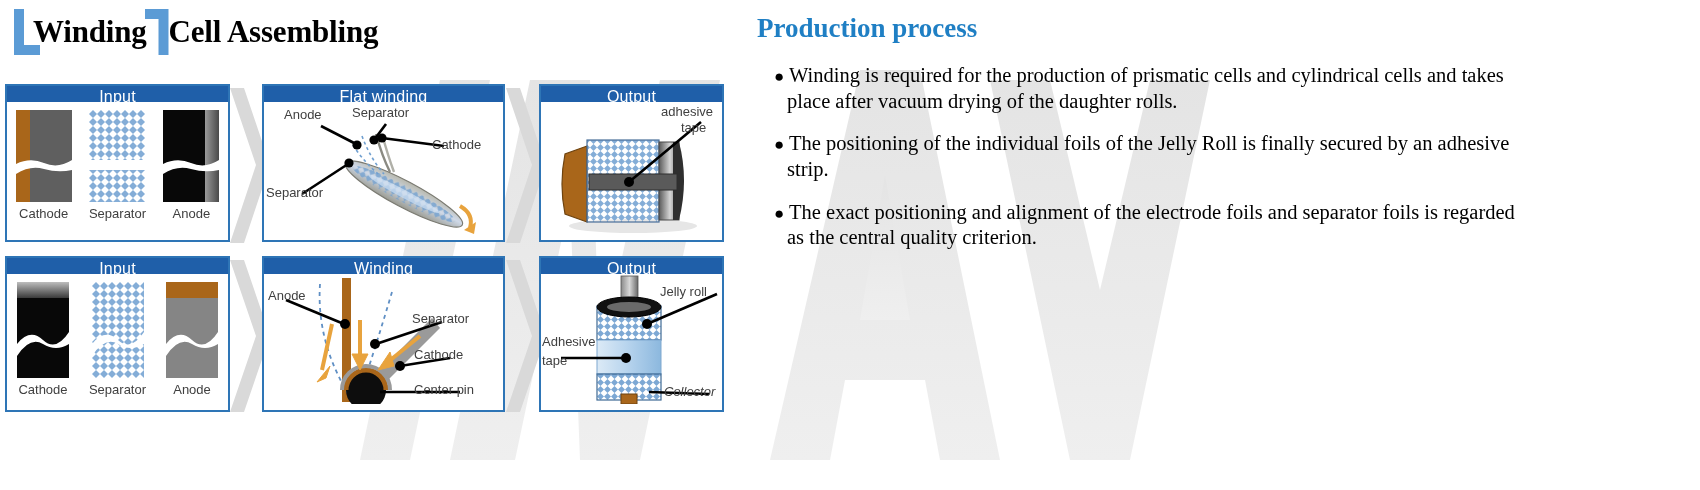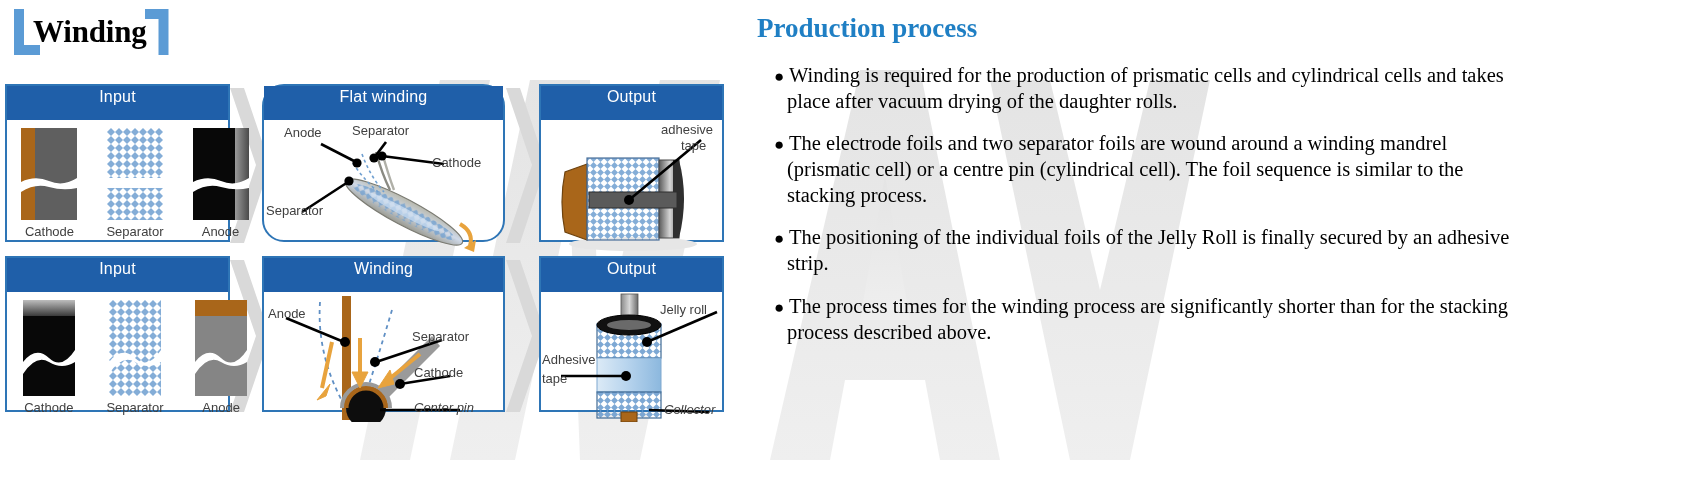--- a/index.html
+++ b/index.html
@@ -58,35 +58,34 @@
 
   
   .panel {
     position: absolute;
     box-sizing: border-box;
     background: #ffffff;
     border: 2px solid #2e75b6;
     z-index: 2;
   }
   .panel-header {
-    height: 34px;
+    height: 16px;
     background: #1f5fa9;
     color: #ffffff;
     font-size: 16px;
     text-align: center;
     line-height: 22px;
     font-family: "Liberation Sans", sans-serif;
     letter-spacing: 0.2px;
   }
   .panel-body {
     position: relative;
     width: 100%;
     height: calc(100% - 22px);
     overflow: hidden;
-    padding-left: 35px;
   }
 
   
   .chevron {
     position: absolute;
     z-index: 1;
   }
 
   
   .swatch-row {
@@ -156,20 +155,21 @@
     <polygon points="560,110 620,110 700,500 640,500 625,420 545,420 530,500 470,500"></polygon>
     <polygon points="560,360 610,360 585,215"></polygon>
     <polygon points="690,120 750,120 800,330 850,120 910,120 830,500 770,500"></polygon>
   </g>
 </svg>
 
 <div class="title-area">
   <span class="bracket-left"></span>
   <span class="title-text title-seg1">Winding</span>
   <span class="bracket-right"></span>
+  <span class="title-text title-seg2">Cell Assembling</span>
 </div>
 
 <svg class="chevron" style="left:230px;top:88px;width:40px;height:155px;" viewBox="0 0 40 155">
   <polygon points="0,0 14,0 40,77 14,155 0,155 26,77" fill="#d9d9d9"></polygon>
 </svg>
 <svg class="chevron" style="left:506px;top:88px;width:40px;height:155px;" viewBox="0 0 40 155">
   <polygon points="0,0 14,0 40,77 14,155 0,155 26,77" fill="#d9d9d9"></polygon>
 </svg>
 
 <svg class="chevron" style="left:230px;top:260px;width:40px;height:152px;" viewBox="0 0 40 152">
@@ -214,21 +214,21 @@
           <rect x="0" y="0" width="42" height="92" fill="#080808"></rect>
           <rect x="42" y="0" width="14" height="92" fill="url(#ag1)"></rect>
           <path d="M0 54 Q14 47 28 53 T56 50 L56 60 Q42 63 28 59 T0 64 Z" fill="#ffffff"></path>
         </svg>
         <span class="swatch-caption">Anode</span>
       </div>
     </div>
   </div>
 </div>
 
-<div class="panel" style="left:262px;top:84px;height:158px;width:243px;border-radius:22px;">
+<div class="panel" style="left:262px;top:84px;height:158px;width:243px;">
   <div class="panel-header">Flat winding</div>
   <div class="panel-body">
     <svg width="243" height="134" viewBox="0 0 243 134" style="position:absolute;left:0;top:0;">
       <defs>
         <linearGradient id="jr1" x1="0" y1="0" x2="0" y2="1">
           <stop offset="0%" stop-color="#b8b8ac"></stop>
           <stop offset="45%" stop-color="#cfd9e8"></stop>
           <stop offset="100%" stop-color="#9a9a90"></stop>
         </linearGradient>
         <pattern id="mesh2" width="7" height="7" patternUnits="userSpaceOnUse">
@@ -371,21 +371,21 @@
       <circle cx="81" cy="50" r="5" fill="#000"></circle>
       <line x1="178" y1="48" x2="112" y2="70" stroke="#000" stroke-width="2.6"></line>
       <circle cx="111" cy="70" r="5" fill="#000"></circle>
       <line x1="186" y1="84" x2="136" y2="92" stroke="#000" stroke-width="2.6"></line>
       <circle cx="136" cy="92" r="5" fill="#000"></circle>
       <line x1="196" y1="118" x2="116" y2="118" stroke="#000" stroke-width="2.6"></line>
     </svg>
     <span class="lbl" style="left:4px;top:14px;">Anode</span>
     <span class="lbl" style="left:148px;top:37px;">Separator</span>
     <span class="lbl" style="left:150px;top:73px;">Cathode</span>
-    <span class="lbl" style="left:150px;top:108px;font-style:italic;">Center pin</span>
+    <span class="lbl" style="left:150px;top:108px;">Center pin</span>
   </div>
 </div>
 
 <div class="panel" style="left:539px;top:256px;height:156px;width:185px;">
   <div class="panel-header">Output</div>
   <div class="panel-body">
     <svg width="185" height="132" viewBox="0 0 185 132" style="position:absolute;left:0;top:0;">
       <defs>
         <pattern id="mesh5" width="7" height="7" patternUnits="userSpaceOnUse">
           <path d="M3.5 0 L7 3.5 L3.5 7 L0 3.5 Z" fill="#6f9fd0" opacity="0.9"></path>
@@ -424,16 +424,15 @@
     <span class="lbl" style="left:119px;top:10px;">Jelly roll</span>
     <span class="lbl" style="left:1px;top:60px;">Adhesive</span>
     <span class="lbl" style="left:1px;top:79px;">tape</span>
     <span class="lbl" style="left:123px;top:110px;font-style:italic;">Collector</span>
   </div>
 </div>
 
 <div class="text-col">
   <p class="head">Production process</p>
   <p class="bullet"><span class="dot">●</span> <span>Winding is required for the production of prismatic cells and cylindrical cells and takes place after vacuum drying of the daughter rolls.</span></p>
-  <p class="bullet"><span class="dot">●</span> <span>The electrode foils and two separator foils are wound around a winding mandrel (prismatic cell) or a centre pin (cylindrical cell). The foil sequence is similar to the stacking process.</span></p>
   <p class="bullet"><span class="dot">●</span> <span>The positioning of the individual foils of the Jelly Roll is finally secured by an adhesive strip.</span></p>
-  <p class="bullet"><span class="dot">●</span> <span>The process times for the winding process are significantly shorter than for the stacking process described above.</span></p>
+  <p class="bullet"><span class="dot">●</span> <span>The exact positioning and alignment of the electrode foils and separator foils is regarded as the central quality criterion.</span></p>
 </div>
 
 </body></html>

